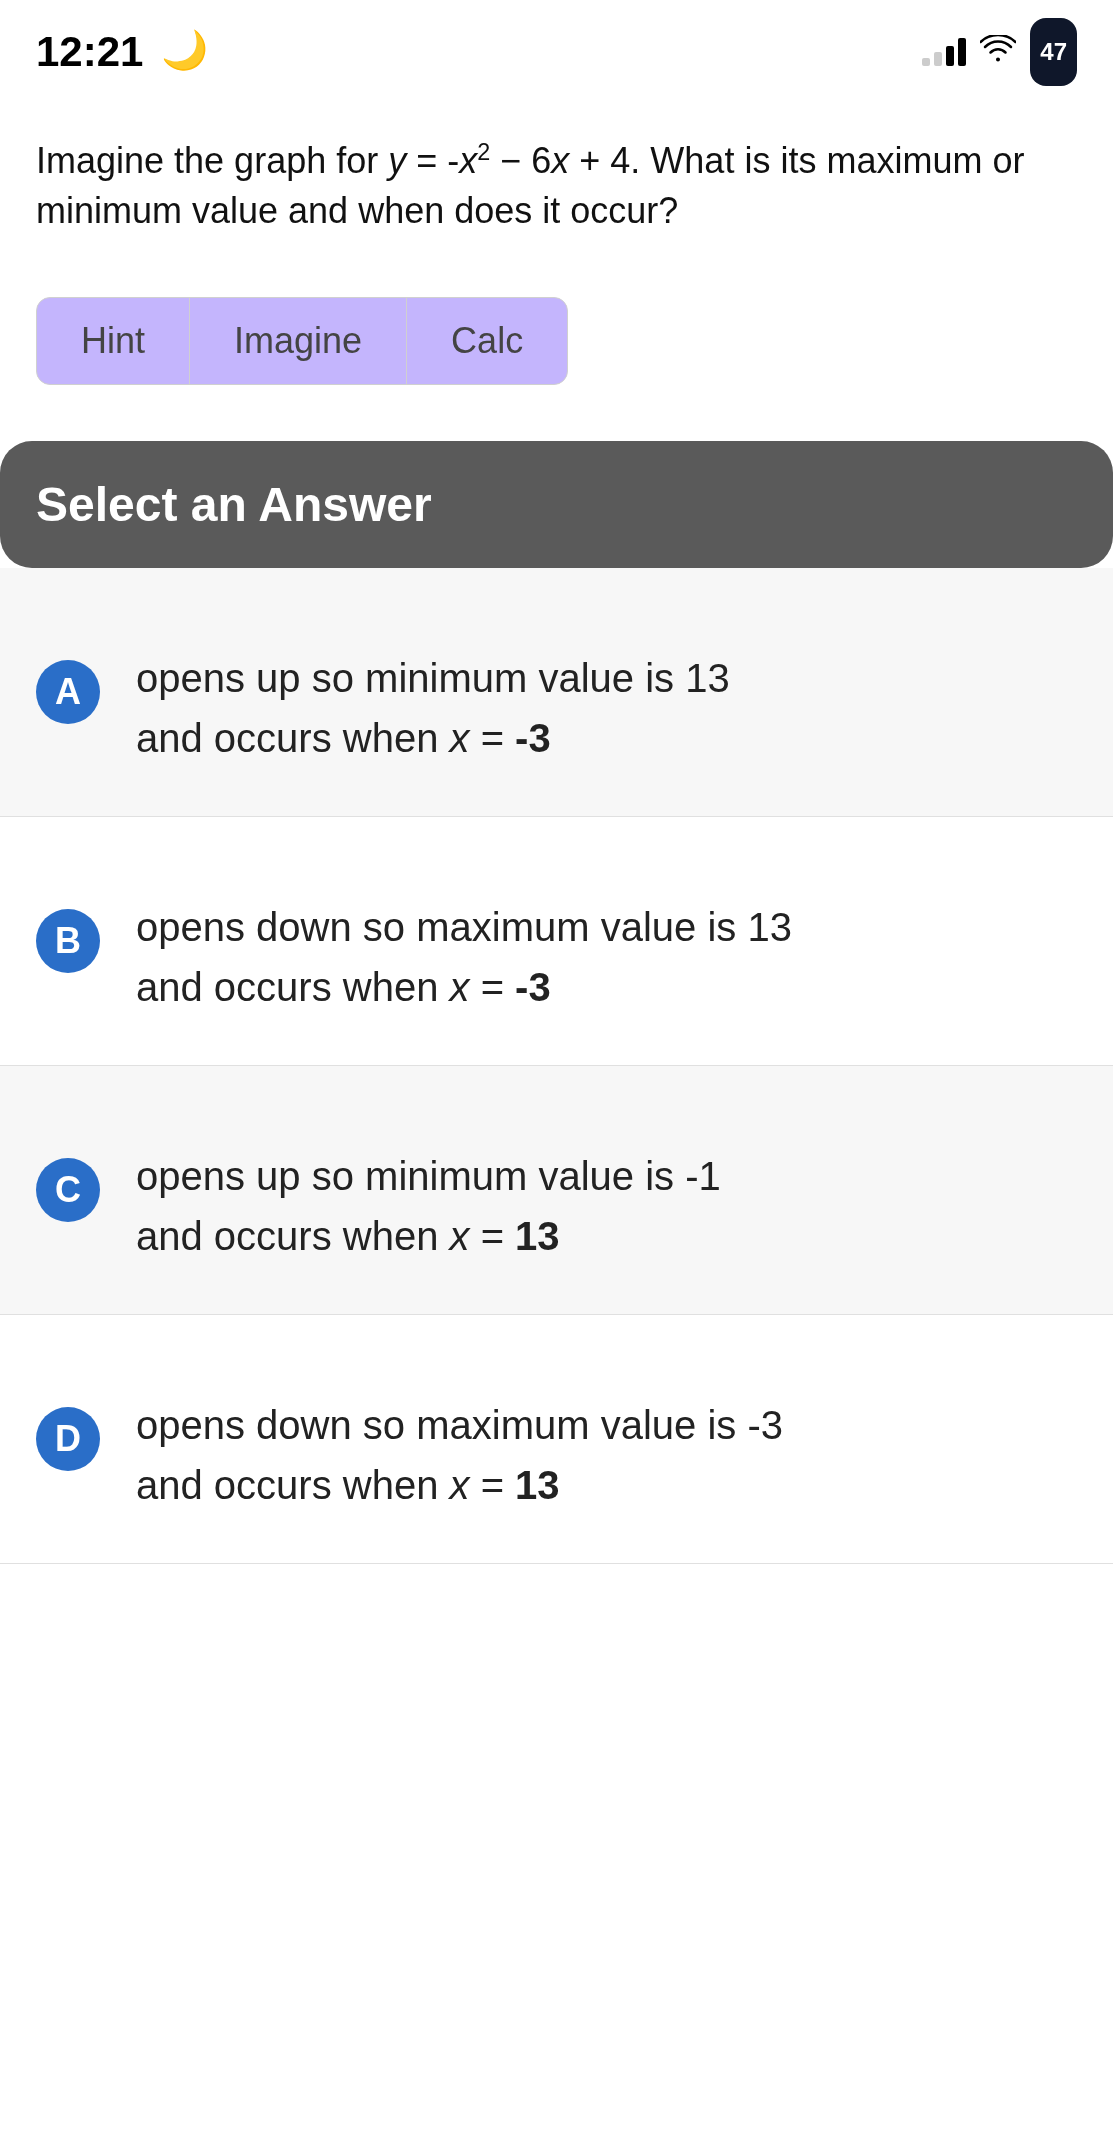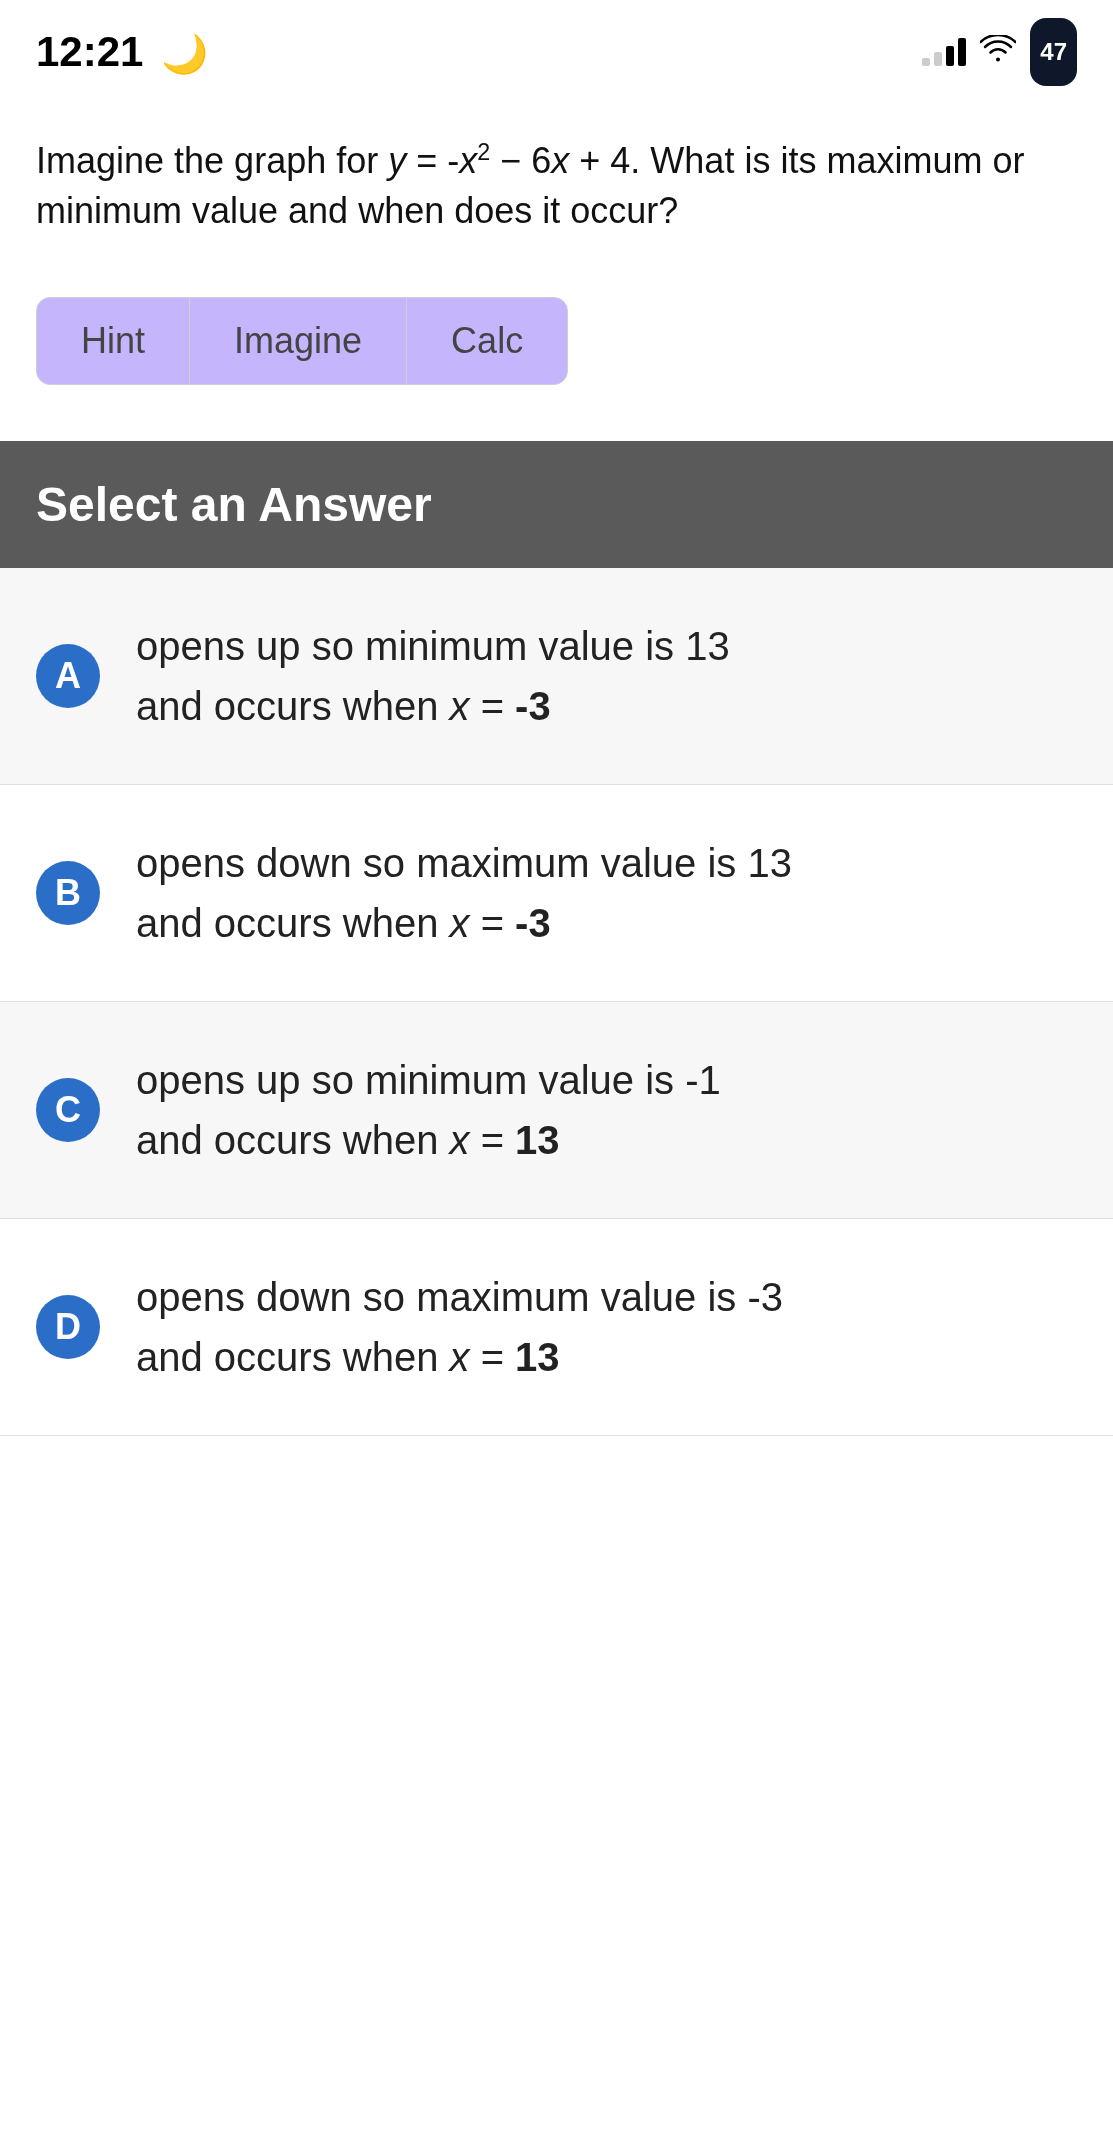--- a/index.html
+++ b/index.html
@@ -107,20 +107,21 @@
 
     .toolbar-btn:not(:last-child) {
       border-right: 1px solid #d0d0d0;
     }
 
     
     .answer-header {
       margin-top: 56px;
       background: #5a5a5a;
       padding: 36px 36px;
+      border-radius: 32px;
     }
 
     .answer-header-text {
       font-size: 48px;
       font-weight: 700;
       color: #ffffff;
     }
 
     
     .answer-options {
@@ -157,35 +158,36 @@
       align-items: center;
       justify-content: center;
       flex-shrink: 0;
     }
 
     .answer-text {
       font-size: 40px;
       color: #222;
       line-height: 1.5;
       flex: 1;
+      margin-top: 32px;
     }
 
     .moon-icon {
       font-size: 38px;
       margin-left: 4px;
     }
   </style>
 </head>
 <body>
 
 
 
 
 <div class="status-bar">
-  <div class="status-time-wrapper" style="display:flex;align-items:flex-end;gap:14px;">
+  <div class="status-time-wrapper" style="display:flex;align-items:flex-start;gap:14px;">
     <span class="status-time">12:21</span>
     <span class="moon-icon">🌙</span>
   </div>
   <div class="status-icons">
     <div class="signal-bars">
       <div class="signal-bar dim" style="height:8px;"></div>
       <div class="signal-bar dim" style="height:14px;"></div>
       <div class="signal-bar" style="height:20px;"></div>
       <div class="signal-bar" style="height:28px;"></div>
     </div>

